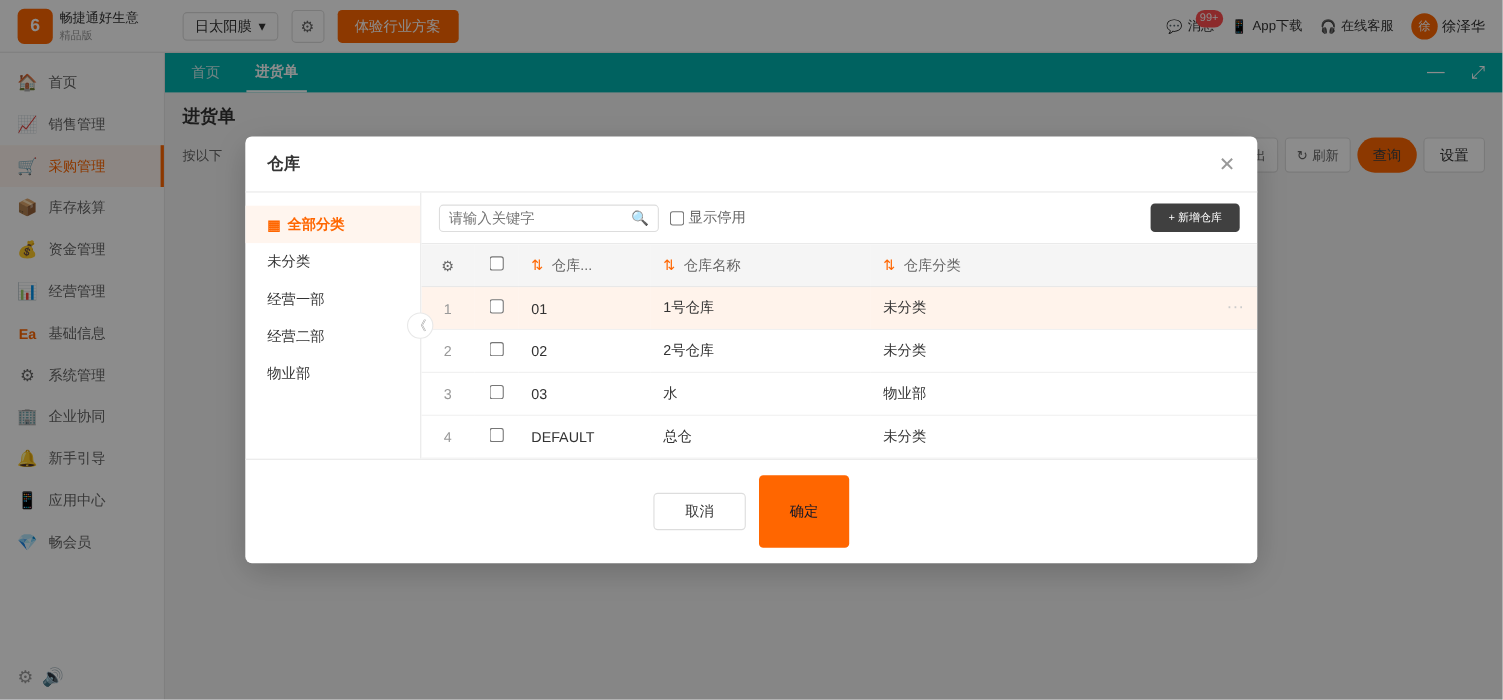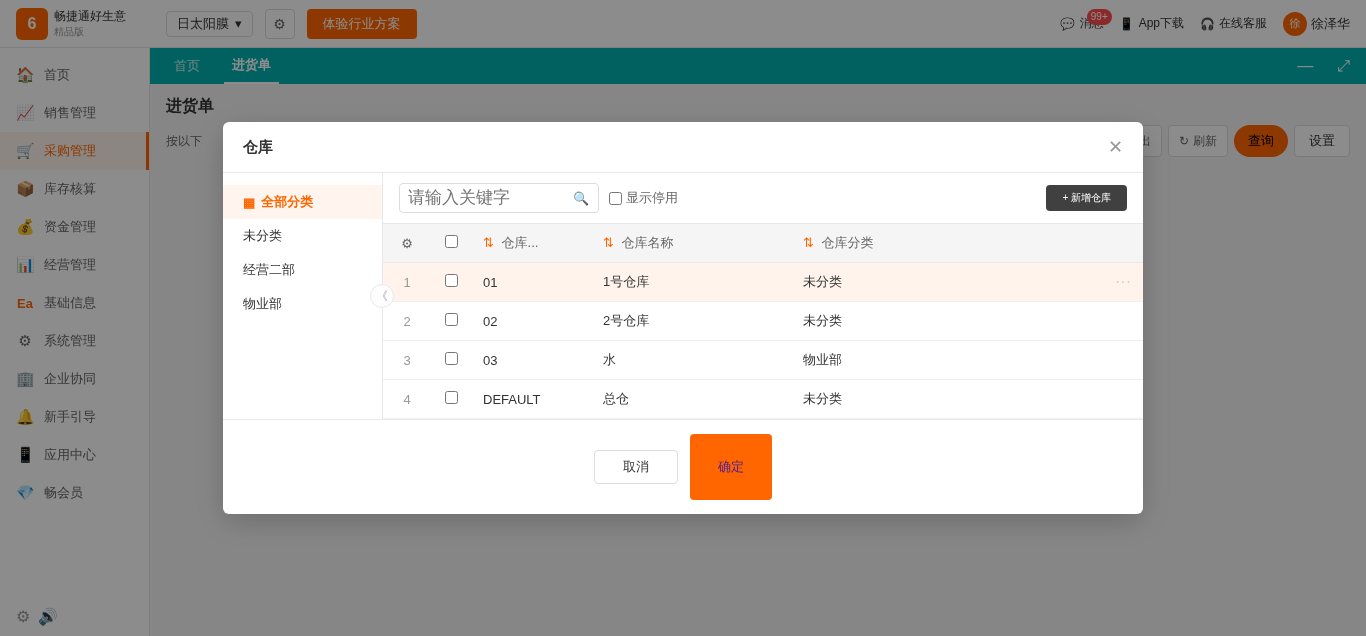--- a/index.html
+++ b/index.html
@@ -109,21 +109,21 @@
       color: rgba(255,255,255,0.8); cursor: pointer; font-size: 13px;
       padding: 0 8px; height: 36px; display: flex; align-items: center;
     }
     .sub-header-tab.active { color: #fff; border-bottom: 2px solid #fff; font-weight: bold; }
 
     .page-content { padding: 12px 16px; flex: 1; overflow-y: auto; }
     .page-title { font-size: 16px; font-weight: bold; color: #333; margin-bottom: 8px; }
     .toolbar { display: flex; align-items: center; gap: 8px; margin-bottom: 10px; flex-wrap: wrap; }
     .toolbar-label { color: #666; font-size: 12px; }
     .orange-btn {
-      background: #ff6600; color: #000000; border: none; border-radius: 16px;
+      background: #ff6600; color: #404040; border: none; border-radius: 16px;
       padding: 6px 14px; cursor: pointer; font-size: 13px;
     }
     .white-btn {
       background: #fff; color: #333; border: 1px solid #ddd; border-radius: 4px;
       padding: 6px 14px; cursor: pointer; font-size: 13px;
     }
     .icon-btn {
       background: #fff; border: 1px solid #ddd; border-radius: 4px;
       padding: 5px 10px; cursor: pointer; color: #666; font-size: 12px;
       display: flex; align-items: center; gap: 4px;
@@ -182,21 +182,21 @@
       padding: 10px 16px;
       border-bottom: 1px solid #e8e8e8;
     }
     .search-box {
       display: flex; align-items: center;
       border: 1px solid #ddd; border-radius: 4px;
       padding: 4px 8px; gap: 6px;
       width: 200px;
     }
     .search-box input {
-      border: none; outline: none; font-size: 17px; width: 100%; color: #999;
+      border: none; outline: none; font-size: 13px; width: 100%; color: #999;
     }
     .search-icon { color: #ccc; cursor: pointer; }
     .show-disabled { display: flex; align-items: center; gap: 4px; color: #666; font-size: 13px; }
     .show-disabled input[type=checkbox] { margin: 0; }
     .add-btn {
       margin-left: auto;
       background: #404040; color: #fff; border: none; border-radius: 4px;
       padding: 6px 16px; cursor: pointer; font-size: 10px;
     }
 
@@ -245,21 +245,21 @@
     
     .modal-footer {
       display: flex; align-items: center; justify-content: center;
       gap: 12px; padding: 14px 20px; border-top: 1px solid #e8e8e8;
     }
     .cancel-btn {
       background: #fff; color: #333; border: 1px solid #ddd; border-radius: 4px;
       padding: 7px 28px; cursor: pointer; font-size: 13px;
     }
     .confirm-btn {
-      background: #ff6600; color: #4c1d95; border: none; border-radius: 4px;
+      background: #ff6600; color: #0f172a; border: none; border-radius: 4px;
       padding: 24px 28px; cursor: pointer; font-size: 13px;
     }
   </style>
 </head>
 <body>
 
 <div class="top-header">
   <div class="logo-area">
     <div class="logo-icon">6</div>
     <div>
@@ -398,20 +398,23 @@
     <div class="modal-body">
 
       <div class="left-panel">
         <div class="collapse-btn">《</div>
         <div class="category-item all-category">
           <span>▦</span>
           <span>全部分类</span>
         </div>
         <div class="category-item">
           <span>未分类</span>
+        </div>
+        <div class="category-item">
+          <span>经营一部</span>
         </div>
         <div class="category-item">
           <span>经营二部</span>
         </div>
         <div class="category-item">
           <span>物业部</span>
         </div>
       </div>
 
       <div class="right-panel">

